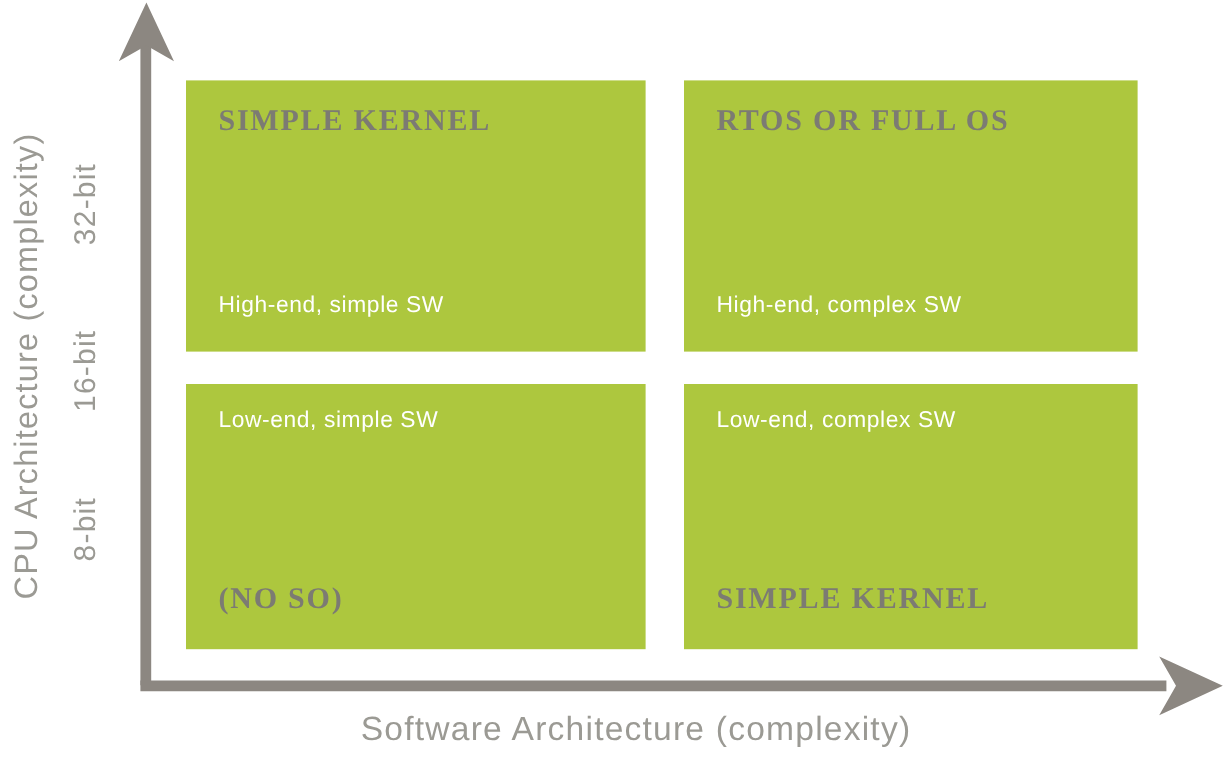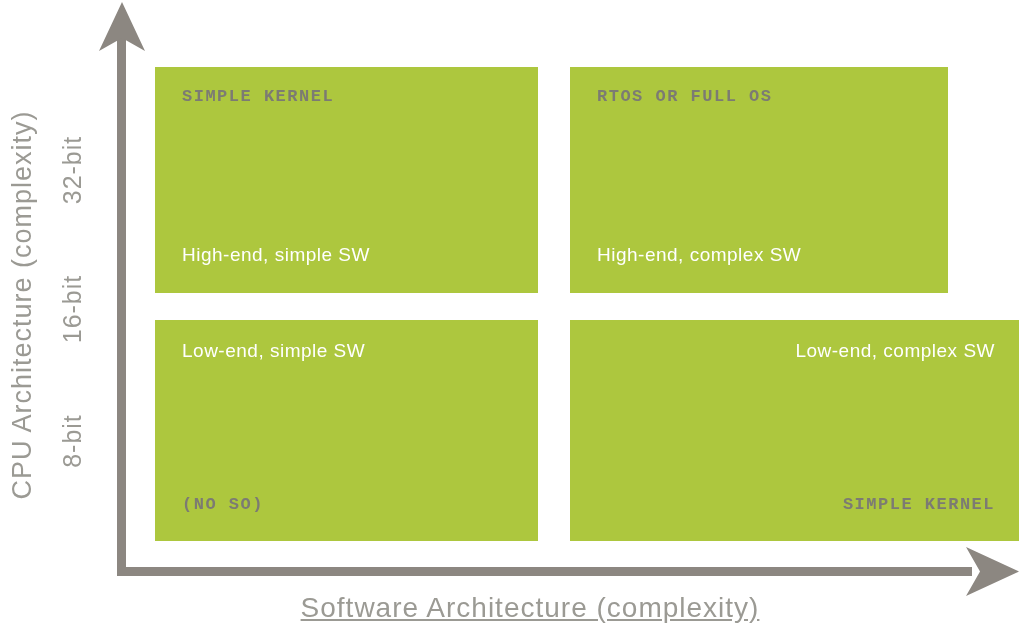--- a/index.html
+++ b/index.html
@@ -25,26 +25,26 @@
   .quad{
     position:absolute;
     background:var(--quadrant_green);
     display:flex;flex-direction:column;justify-content:space-between;
     box-sizing:border-box;
     padding:20px 24px 27px 27px;
   }
   .quad.tl{left:155px;top:67px;width:383px;height:226px;}
   .quad.tr{left:570px;top:67px;width:378px;height:226px;}
   .quad.bl{left:155px;top:320px;width:383px;height:221px;}
-  .quad.br{left:570px;top:320px;width:449px;height:221px;align-items:flex-end;}
+  .quad.br{left:570px;top:320px;width:378px;height:221px;}
 
   .quad-os{
-    font-family:Liberation Mono, monospace;
+    font-family:Liberation Serif, serif;
     font-weight:bold;
-    font-size:17px;
+    font-size:25px;
     letter-spacing:1.5px;
     color:var(--header_gray);
   }
   .quad-desc{
     font-size:19px;
     letter-spacing:0.5px;
     color:var(--label_white);
   }
 
   .axis-text{
@@ -61,21 +61,20 @@
     font-size:25px;letter-spacing:1px;
     transform:translate(-50%,-50%) rotate(-90deg);
   }
   .y-tick.t32{left:72px;top:170px;}
   .y-tick.t16{left:72px;top:309px;}
   .y-tick.t8 {left:72px;top:441px;}
   .x-title{
     left:530px;top:608px;
     font-size:28px;letter-spacing:1px;
     transform:translate(-50%,-50%);
-    text-decoration:underline;
   }
 </style>
 </head>
 <body>
 
 <div class="canvas">
 
   <svg class="axes" viewBox="0 0 1024 637" aria-hidden="true">
     <line x1="121.5" y1="28" x2="121.5" y2="571"></line>
     <line x1="117" y1="571.5" x2="972" y2="571.5"></line>

